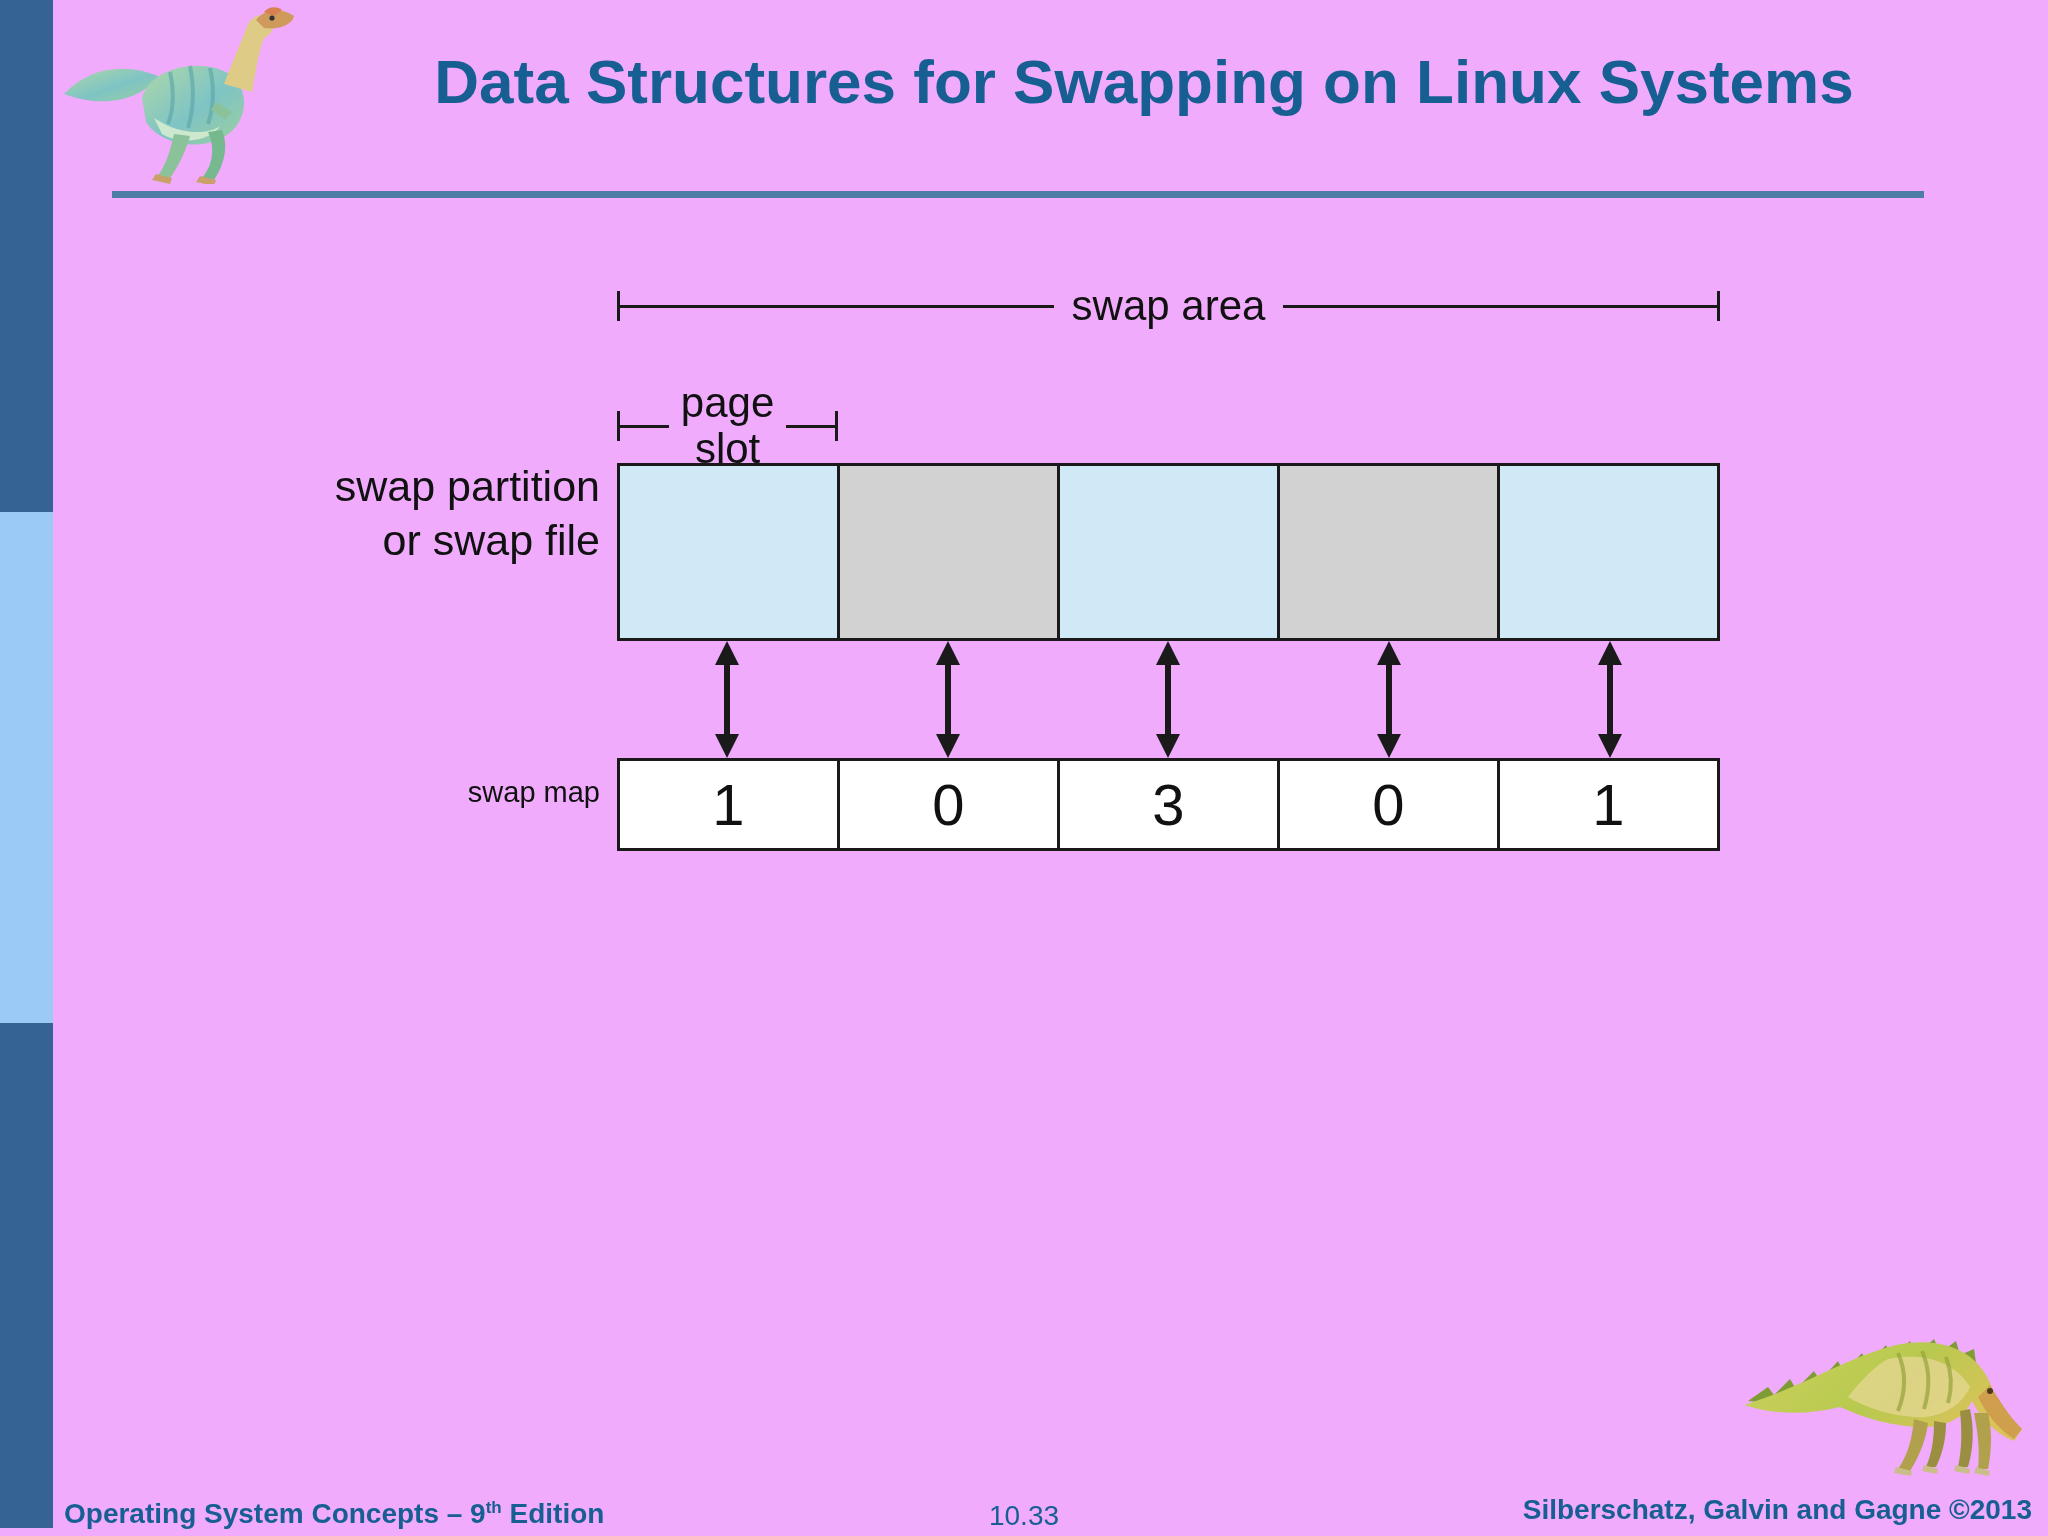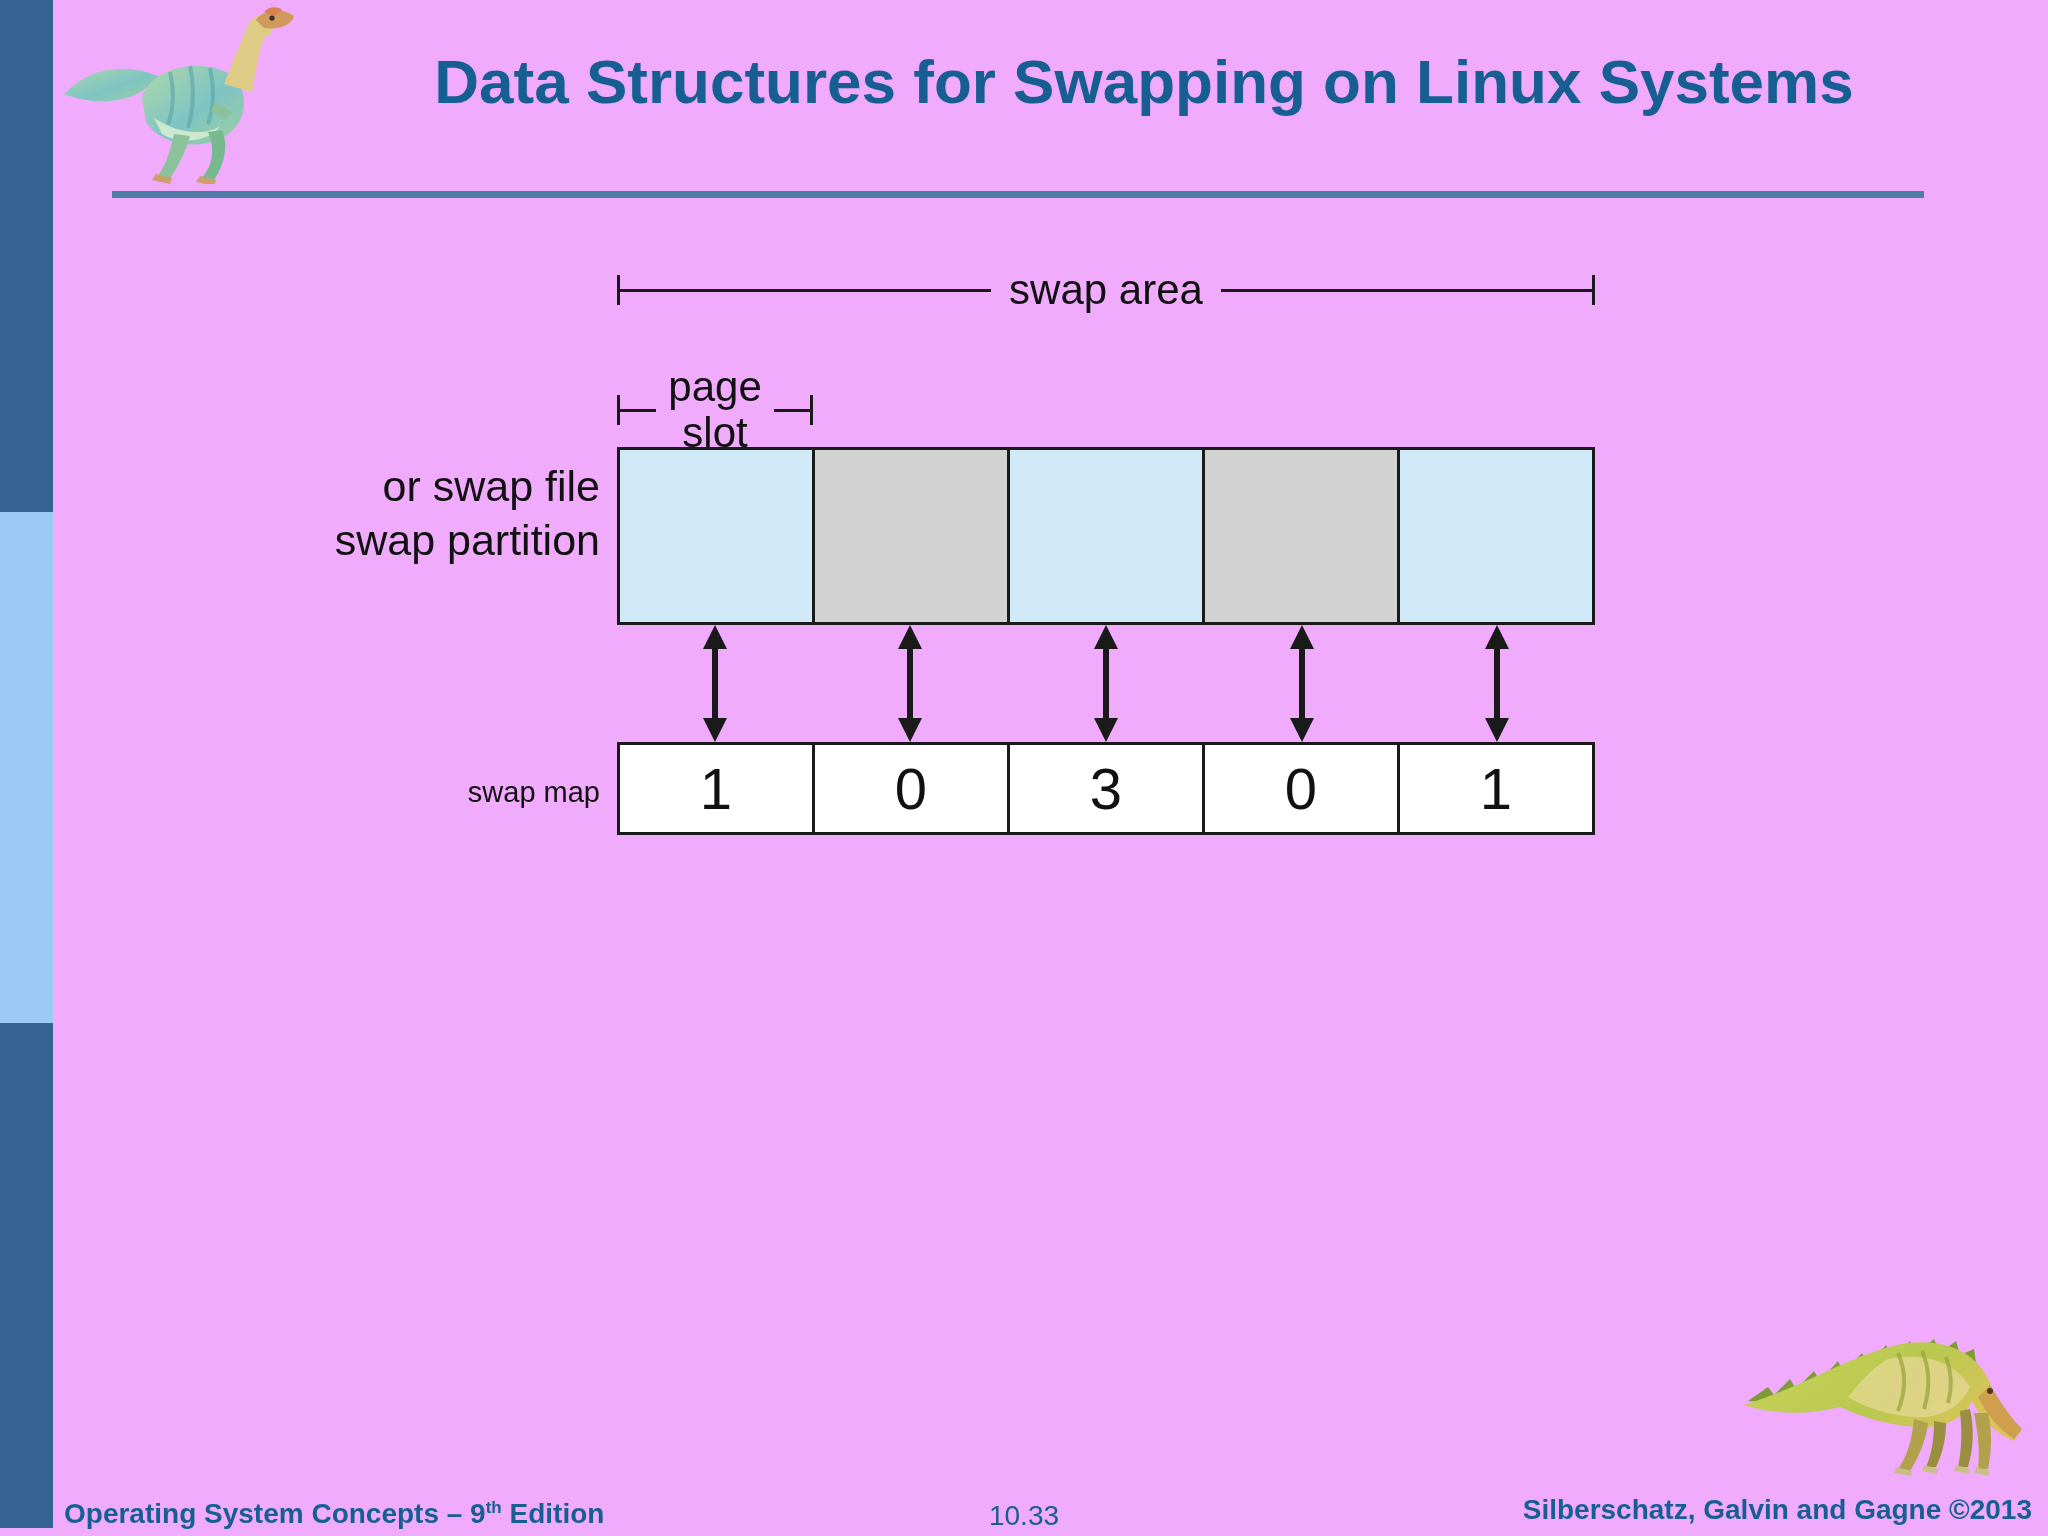--- a/index.html
+++ b/index.html
@@ -10,21 +10,21 @@
   
   .sidebar-dark{position:absolute;left:0;top:0;width:53px;height:1528px;background:#346394;}
   .sidebar-light{position:absolute;left:0;top:512px;width:53px;height:511px;background:#9bcaf6;}
   
   .title{
     position:absolute;left:350px;right:110px;top:48px;text-align:center;
     font-size:62px;font-weight:bold;color:#175f93;line-height:1.1;
   }
   .header-rule{position:absolute;left:112px;top:191px;width:1812px;height:7px;background:#4d7ca9;}
   
-  .diagram{position:absolute;left:617px;top:274px;width:978px;}
+  .diagram{position:absolute;left:617px;top:290px;width:1103px;}
   .bracket{display:flex;align-items:center;height:32px;}
   .tick{width:3px;height:30px;background:#1a1a1a;flex:0 0 auto;}
   .bracket-line{flex:1;height:3px;background:#1a1a1a;}
   .bracket-label{flex:0 0 auto;font-size:42px;line-height:1;padding:0 18px;color:#111;white-space:nowrap;}
   .page-slot-bracket{position:absolute;left:0;top:58px;width:20.05%;display:flex;align-items:center;margin-top:32px;}
   .ps-words{flex:0 0 auto;text-align:center;font-size:42px;line-height:1.1;padding:0 12px;}
   .slot-row{
     position:absolute;left:0;top:173px;width:100%;height:178px;
     display:flex;border:3px solid #1a1a1a;box-sizing:border-box;
   }
@@ -88,22 +88,22 @@
     <path d="M116,128 C112,146 108,158 100,170 L112,172 C122,158 128,144 132,130 Z" fill="#8cc29a"></path>
     <path d="M150,126 C158,144 154,160 144,172 L156,174 C168,156 170,138 164,124 Z" fill="#77b98f"></path>
     <path d="M98,168 l16,4 l-2,6 l-18,-4 Z" fill="#caa06a"></path>
     <path d="M142,170 l16,4 l-2,6 l-18,-4 Z" fill="#caa06a"></path>
   </svg>
 
   <div class="title">Data Structures for Swapping on Linux Systems</div>
   <div class="header-rule"></div>
 
   <div class="partition-label">
+    <div>swap partition</div>
     <div>or swap file</div>
-    <div>swap partition</div>
   </div>
   <div class="map-label">swap map</div>
 
   <div class="diagram">
 
     <div class="bracket">
       <div class="tick"></div>
       <div class="bracket-line"></div>
       <div class="bracket-label">swap area</div>
       <div class="bracket-line"></div>

